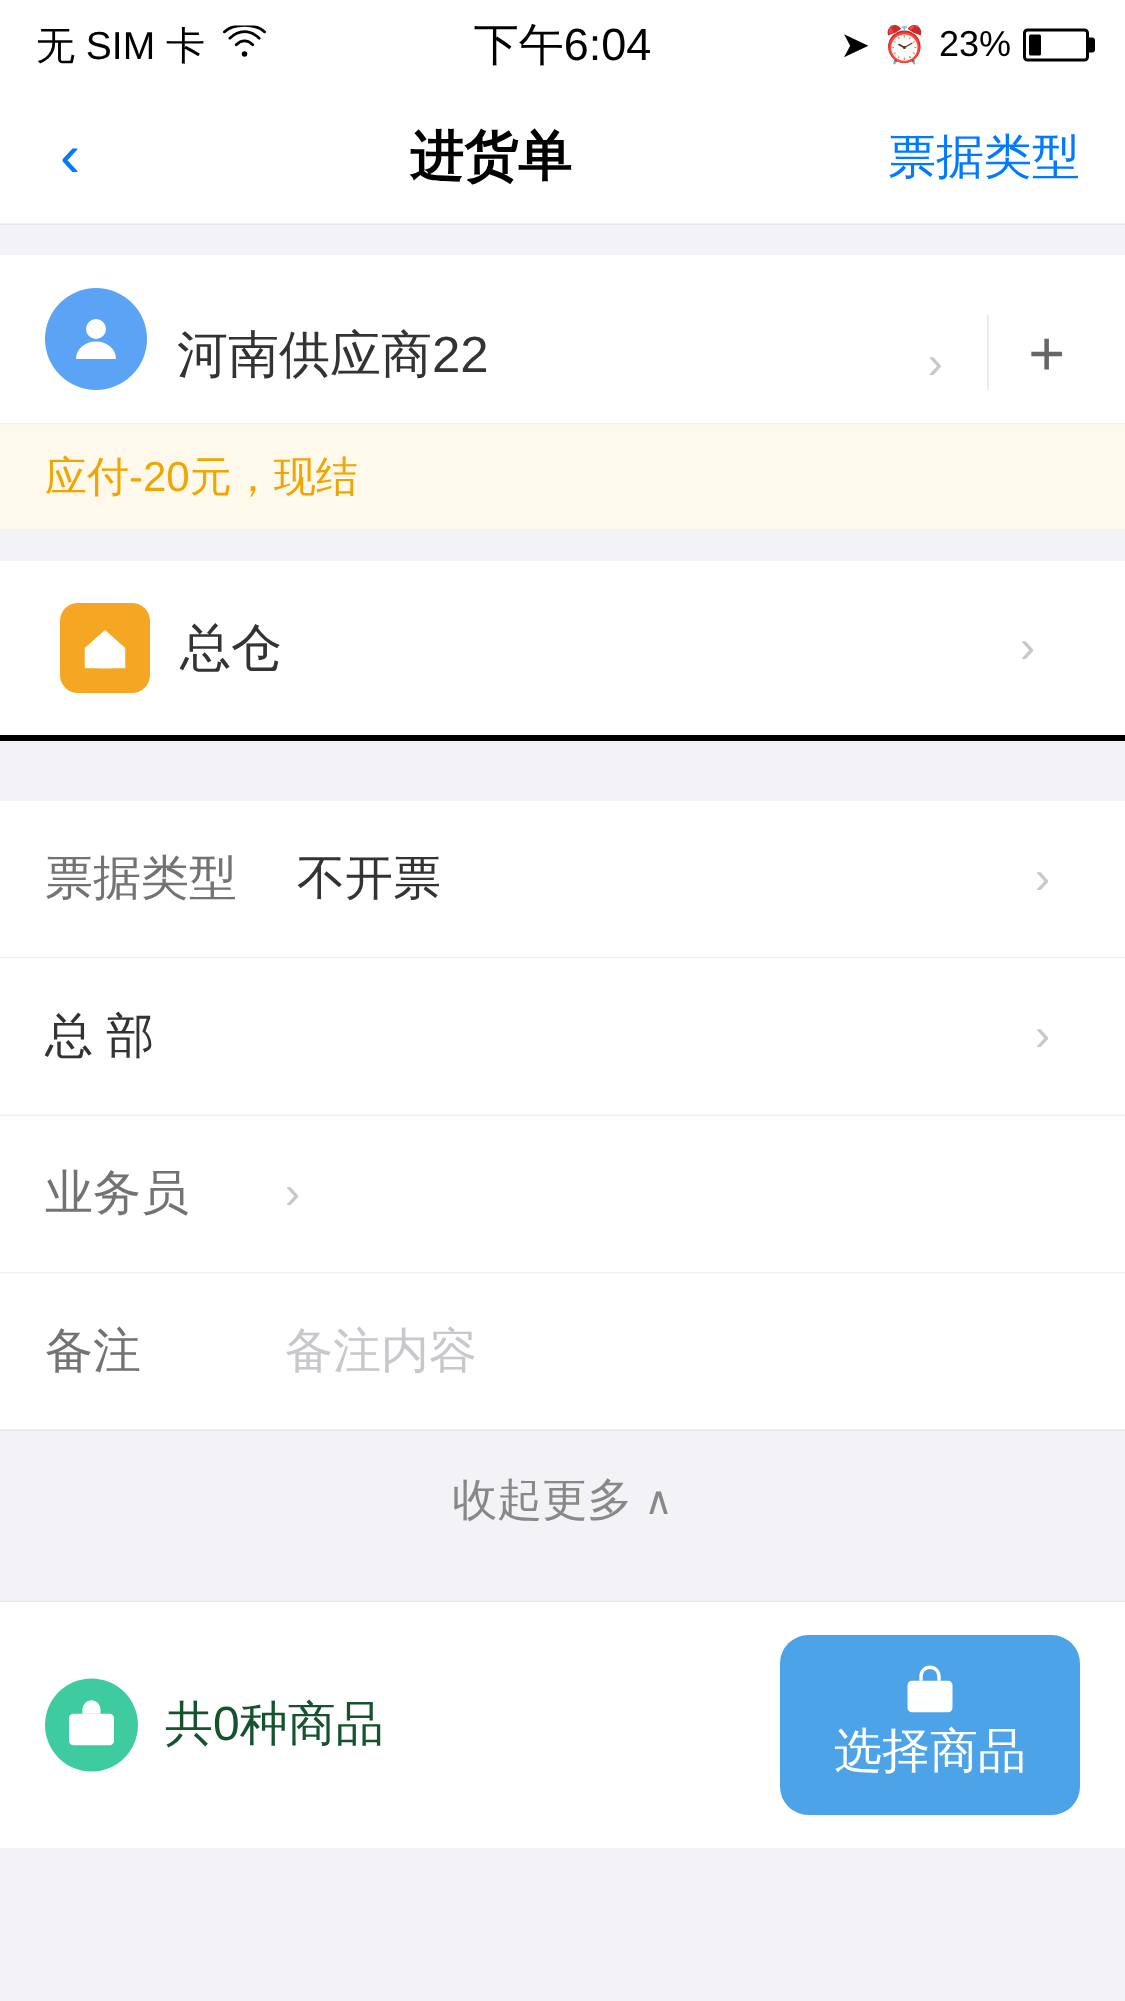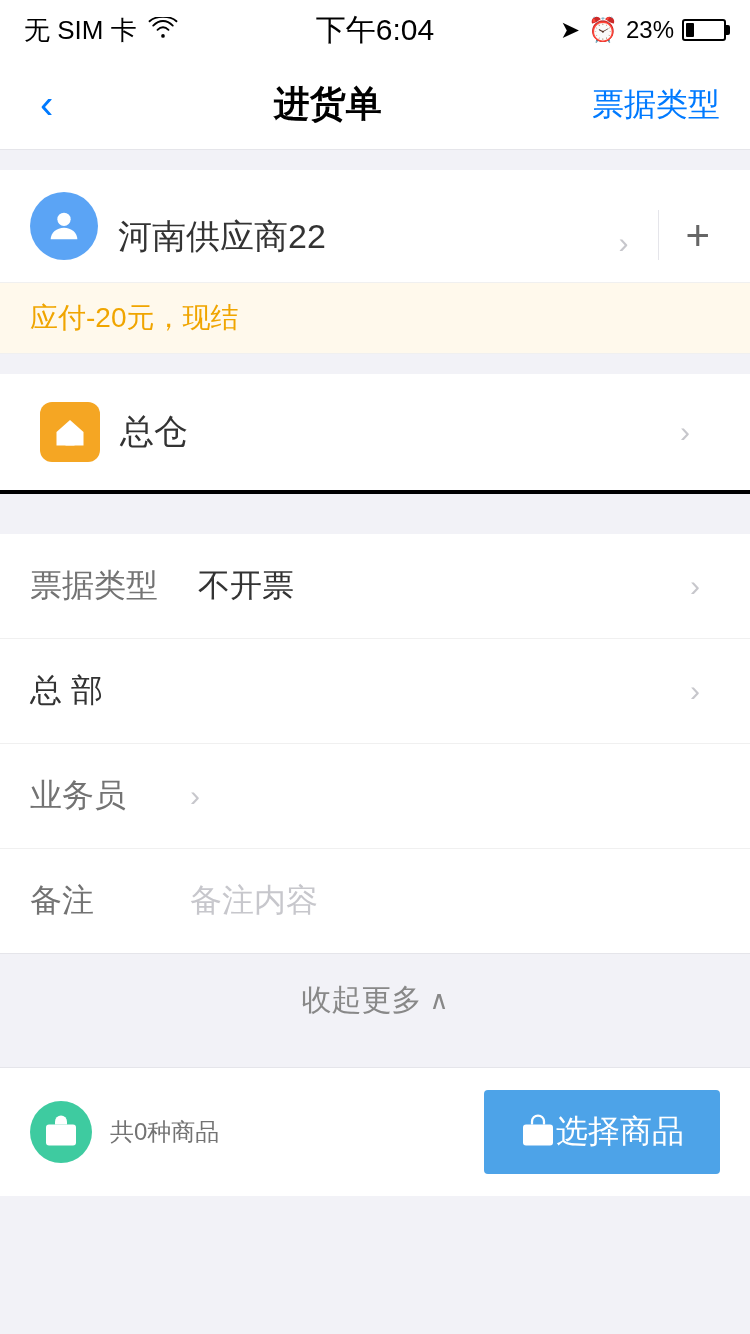--- a/index.html
+++ b/index.html
@@ -244,34 +244,35 @@
       margin-right: 18px;
       flex-shrink: 0;
     }
     .product-icon svg {
       width: 36px;
       height: 36px;
       fill: #fff;
     }
     .product-count {
       flex: 1;
-      font-size: 24px;
-      color: #737373;
+      font-size: 32px;
+      color: #14532d;
     }
     .select-product-btn {
       background: #4da3e8;
       color: #fff;
       border: none;
-      border-radius: 4px;
+      border-radius: 19px;
       padding: 20px 36px;
       font-size: 32px;
       cursor: pointer;
       display: flex;
       align-items: center;
       gap: 0;
+      flex-direction: column;
     }
     .select-product-btn svg {
       width: 36px;
       height: 36px;
       fill: #fff;
     }
 
     
     .page-rest {
       background: #f2f2f7;

